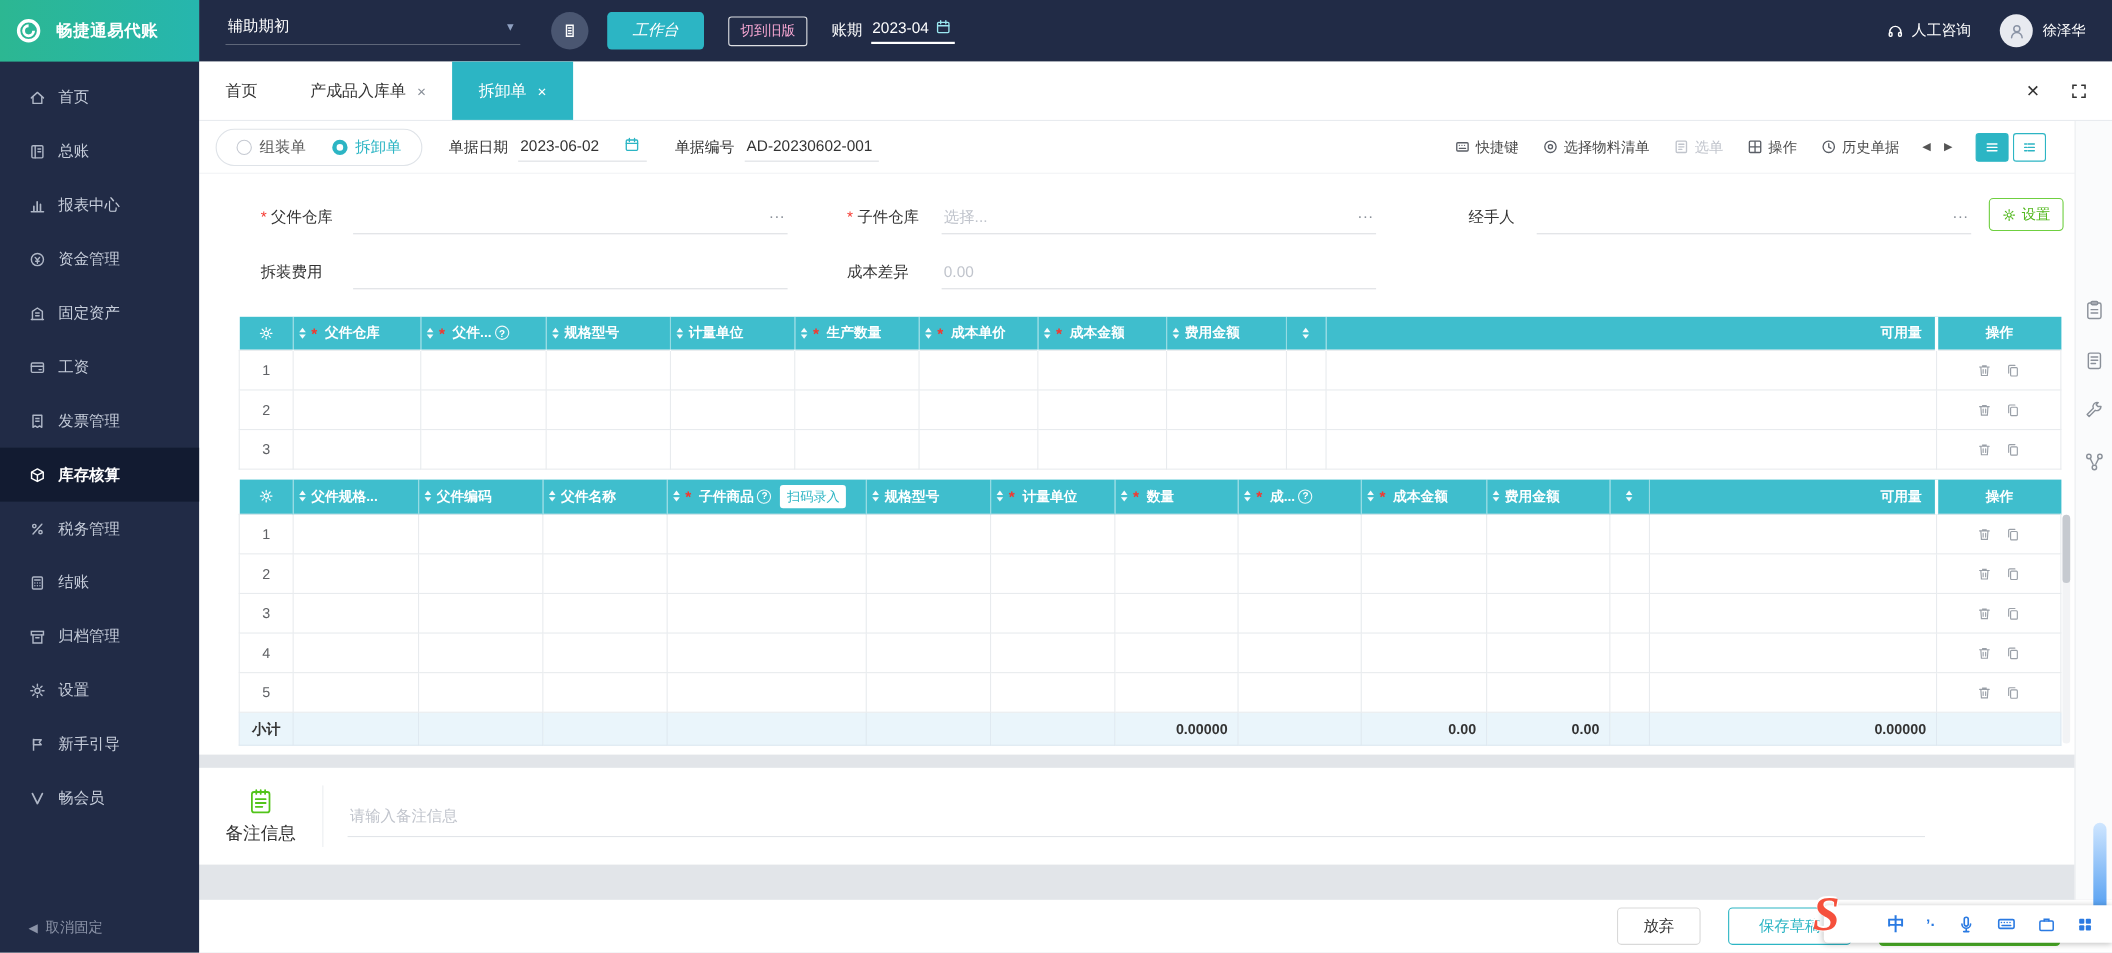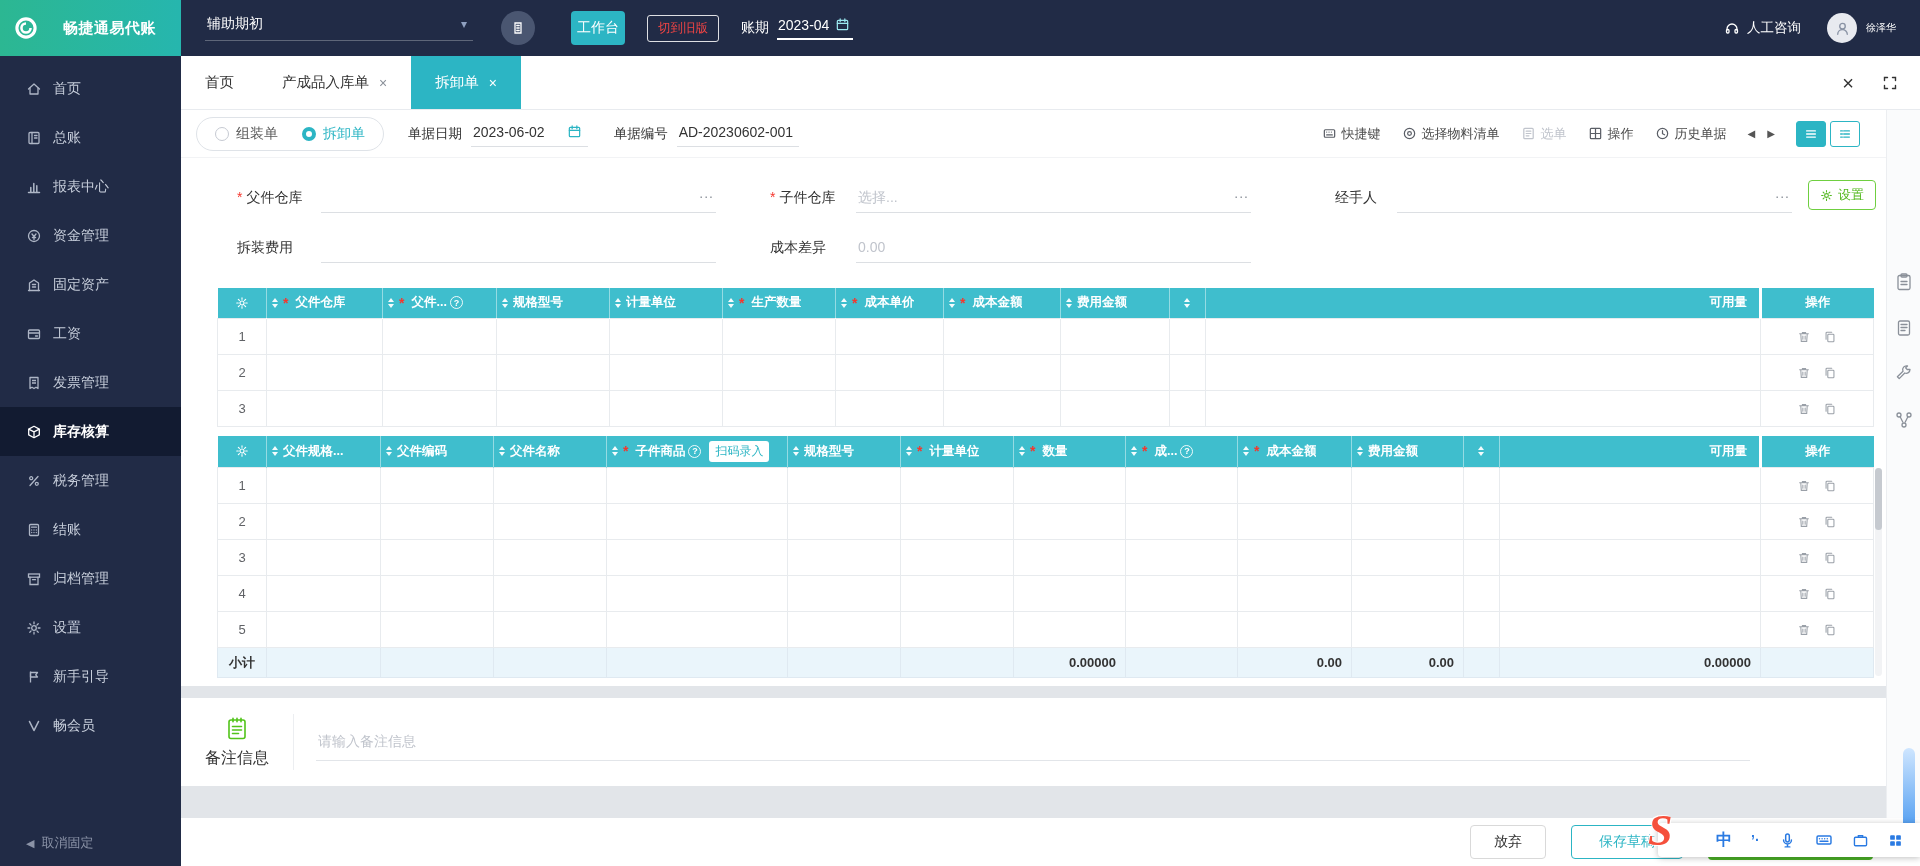--- a/index.html
+++ b/index.html
@@ -2,54 +2,54 @@
 <html><head>
 <meta charset="utf-8">
 <style>
   html,body{margin:0;padding:0;width:1920px;height:866px;overflow:hidden;background:#e2e5e9;
     font-family:"Liberation Sans","DejaVu Sans",sans-serif;color:#333;}
   *{box-sizing:border-box;}
   svg{display:block;}
 
   
   .sidebar{position:absolute;left:0;top:0;width:181px;height:866px;background:#212b46;z-index:5;}
-  .logo{height:56px;display:flex;align-items:center;gap:24px;padding-left:13px;
+  .logo{height:56px;display:flex;align-items:center;gap:12px;padding-left:13px;
     background:linear-gradient(90deg,#2cb792,#26b6ae);}
   .logo .brand{color:#fff;font-size:15px;font-weight:bold;letter-spacing:.5px;}
   .snav{padding-top:8px;}
   .sitem{height:49px;display:flex;align-items:center;gap:11px;padding-left:26px;color:#c6cdda;
     font-size:14px;cursor:pointer;}
   .sitem .sic{width:16px;height:16px;color:#aeb6c6;flex:0 0 16px;}
   .sitem.active{background:#121b31;color:#fff;font-weight:bold;}
   .sitem.active .sic{color:#fff;}
   .unpin{position:absolute;left:26px;bottom:14px;display:flex;align-items:center;gap:7px;
     color:#8b93a7;font-size:13px;cursor:pointer;}
   .unpin .tri{font-size:11px;}
 
   
   .topbar{position:absolute;left:181px;top:0;right:0;height:56px;background:#212b46;display:flex;
     align-items:center;padding:0 24px;}
   .bookset{display:flex;align-items:center;justify-content:space-between;width:268px;color:#fff;
     font-size:14px;border-bottom:1px solid rgba(255,255,255,.28);padding:0 6px 7px 2px;cursor:pointer;text-align:right;}
   .bookset .chev{color:#8fa0c0;font-size:12px;}
   .circlebtn{width:34px;height:34px;border-radius:50%;background:#4a5671;display:flex;align-items:center;
     justify-content:center;margin-left:28px;cursor:pointer;color:#fff;}
-  .btn-workbench{margin-left:36px;background:#2cb5c4;color:#fff;border:none;border-radius:4px;
-    font-size:14px;padding:8px 6px;cursor:pointer;}
-  .btn-oldver{margin-left:22px;background:transparent;color:#ef4444;border:1px solid rgba(255,255,255,.85);
+  .btn-workbench{margin-left:17px;background:#2cb5c4;color:#fff;border:none;border-radius:4px;
+    font-size:14px;padding:8px 23px;cursor:pointer;font-style:italic;}
+  .btn-oldver{margin-left:22px;background:transparent;color:#f9a8d4;border:1px solid rgba(255,255,255,.85);
     border-radius:3px;font-size:12.5px;padding:4px 10px;cursor:pointer;}
   .period{margin-left:22px;display:flex;align-items:center;color:#fff;font-size:14px;gap:8px;}
   .period .pval{display:flex;align-items:center;gap:6px;border-bottom:2px solid #fff;
     padding:0 3px 5px 1px;cursor:pointer;}
   .period .cal{color:#9be8f0;}
   .tb-spacer{flex:1;}
   .consult{display:flex;align-items:center;gap:7px;color:#fff;font-size:13.5px;cursor:pointer;}
   .avatar{width:30px;height:30px;border-radius:50%;background:#e8eaf0;margin-left:26px;display:flex;
     align-items:center;justify-content:center;color:#8a93a5;cursor:pointer;}
-  .username{color:#fff;font-size:10px;margin-left:9px;cursor:pointer;}
+  .username{color:#fff;font-size:13px;margin-left:9px;cursor:pointer;}
 
   
   .tabbar{position:absolute;left:181px;top:56px;right:0;height:54px;background:#fff;display:flex;
     align-items:stretch;border-bottom:1px solid #e8ebef;z-index:4;}
   .tab{display:flex;align-items:center;gap:10px;padding:0 24px;font-size:14.5px;color:#333;cursor:pointer;}
   .tab .tclose{font-size:14px;color:#8a9099;}
   .tab.active{background:#2cb5c4;color:#fff;}
   .tab.active .tclose{color:#fff;}
   .tabbar-right{margin-left:auto;display:flex;align-items:center;gap:28px;padding-right:22px;}
   .tabbar-right .bigclose{font-size:20px;color:#333;cursor:pointer;line-height:1;}

